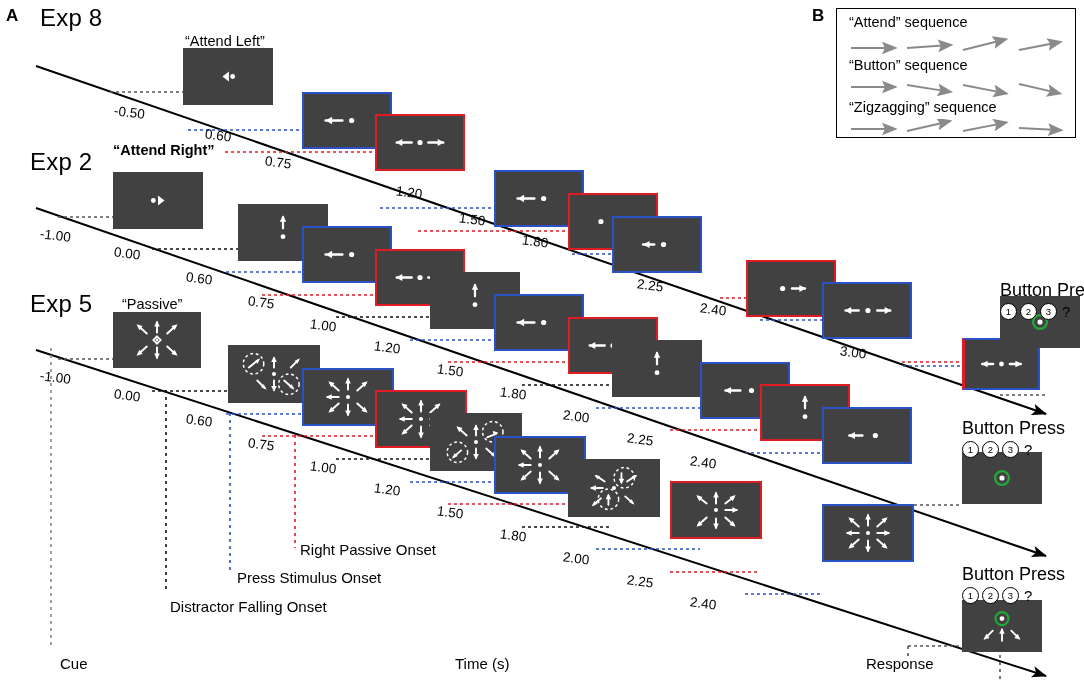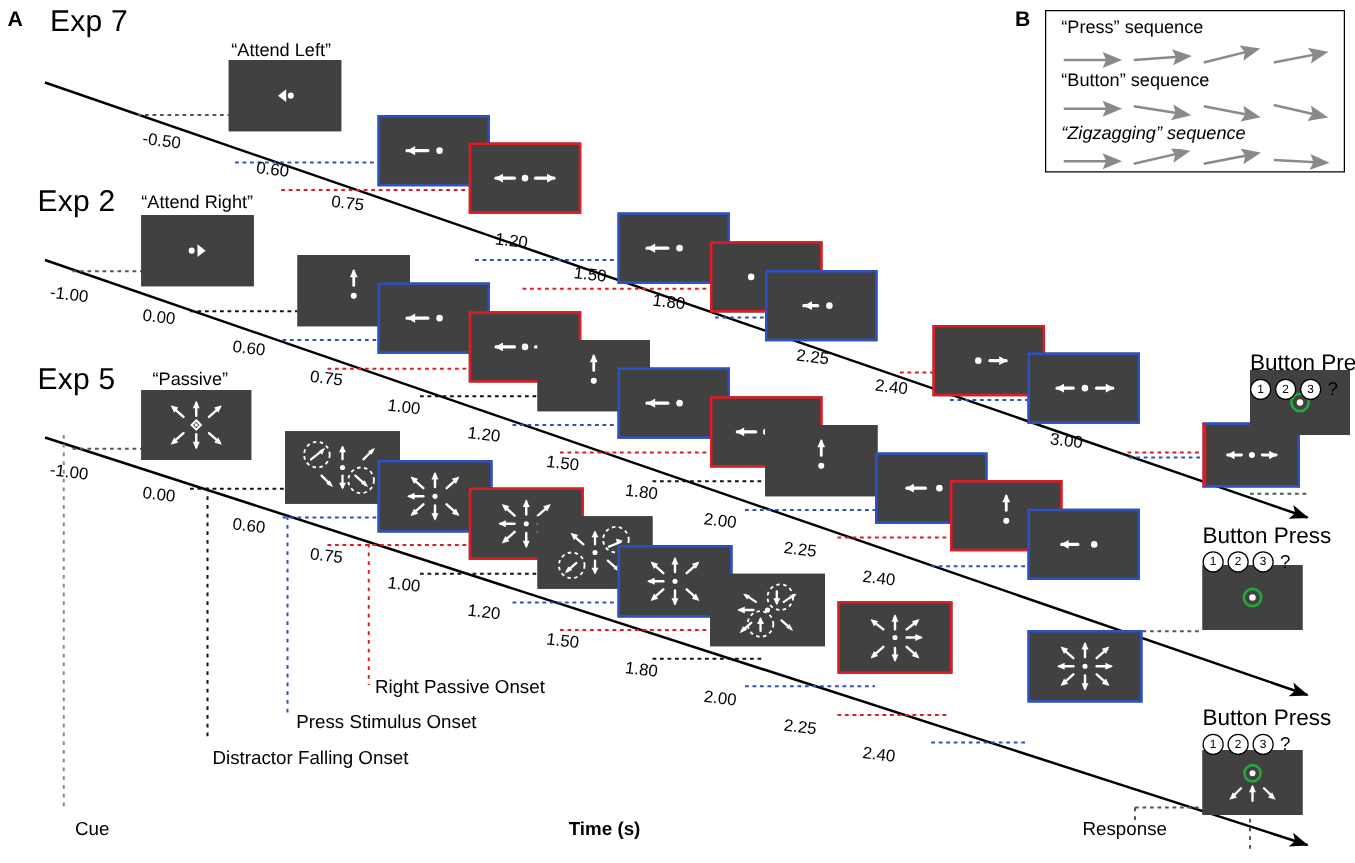--- a/index.html
+++ b/index.html
@@ -29,21 +29,21 @@
     position:absolute;background:#414141;box-sizing:border-box;
     border:2px solid #414141;
   }
   .frame.blue{border-color:#2b51c4;}
   .frame.red{border-color:#e01b24;}
   .frame.plain{border-color:#414141;}
   .frame svg{display:block;width:100%;height:100%;}
 
   
   .axis-lab{font-size:15px;white-space:nowrap;}
-  .axis-lab.bold{font-weight:bold;text-align:center;}
+  .axis-lab.bold{font-weight:normal;text-align:center;}
 
   
   .bp-title{font-size:18px;white-space:nowrap;font-weight:normal;}
   .bp-row{display:flex;align-items:center;gap:3px;}
   .bp-circ{
     width:15px;height:15px;border-radius:50%;border:1.4px solid #000;
     display:flex;align-items:center;justify-content:center;
     font-size:9.5px;line-height:1;background:#fff;
   }
   .bp-q{font-size:15px;margin-left:2px;}
@@ -115,26 +115,26 @@
     <line x1="166" y1="390" x2="166" y2="592" stroke="#111" stroke-width="1.6" stroke-dasharray="3,4"></line>
     <line x1="230" y1="413" x2="230" y2="572" stroke="#2b51c4" stroke-width="1.6" stroke-dasharray="3,4"></line>
     <line x1="295" y1="435" x2="295" y2="548" stroke="#e01b24" stroke-width="1.6" stroke-dasharray="3,4"></line>
     <line x1="1000" y1="648" x2="1000" y2="682" stroke="#555" stroke-width="1.6" stroke-dasharray="3,4"></line>
     <line x1="908" y1="646" x2="908" y2="660" stroke="#555" stroke-width="1.6" stroke-dasharray="3,4"></line>
   </svg>
 
   <div class="abs panel-letter" style="left:6px;top:6px;">A</div>
   <div class="abs panel-letter" style="left:812px;top:6px;">B</div>
 
-  <div class="abs exp-title" style="left:40px;top:4px;">Exp 7</div>
+  <div class="abs exp-title" style="left:40px;top:4px;">Exp 8</div>
   <div class="abs exp-title" style="left:30px;top:148px;">Exp 2</div>
   <div class="abs exp-title" style="left:30px;top:290px;">Exp 5</div>
 
   <div class="abs cue-cap" style="left:185px;top:33px;">“Attend Left”</div>
-  <div class="abs cue-cap" style="left:113px;top:154px;">“Attend Right”</div>
+  <div class="abs cue-cap" style="left:113px;top:142px;font-weight:bold;">“Attend Right”</div>
   <div class="abs cue-cap" style="left:122px;top:296px;">“Passive”</div>
 
   <div class="frame plain" style="left:183px;top:48px;width:90px;height:57px;">
     <svg viewBox="0 0 90 57">
       <path d="M47 28.5 L54 23 L54 34 Z" fill="#fff" transform="translate(-8,0)"></path>
       <circle cx="50" cy="28.5" r="2.6" fill="#fff"></circle>
     </svg>
   </div>
 
   <div class="frame blue" style="left:302px;top:92px;width:90px;height:57px;">
@@ -632,21 +632,21 @@
 
   <div class="abs axis-lab" style="left:300px;top:541px;">Right Passive Onset</div>
   <div class="abs axis-lab" style="left:237px;top:569px;">Press Stimulus Onset</div>
   <div class="abs axis-lab" style="left:170px;top:598px;">Distractor Falling Onset</div>
 
   <div class="abs axis-lab" style="left:60px;top:655px;">Cue</div>
   <div class="abs axis-lab bold" style="left:455px;top:655px;">Time (s)</div>
   <div class="abs axis-lab" style="left:866px;top:655px;">Response</div>
 
   <div id="legend-box" style="left:836px;top:8px;width:240px;height:130px;">
-    <div class="abs legend-title" style="left:12px;top:5px;">“Press” sequence</div>
+    <div class="abs legend-title" style="left:12px;top:5px;">“Attend” sequence</div>
     <svg class="abs" style="left:6px;top:26px;" width="230" height="22">
       <g stroke="#8a8a8a" stroke-width="2" fill="#8a8a8a">
         <g transform="translate(8,13) rotate(0)">
           <line x1="0" y1="0" x2="36" y2="0"></line>
             <path d="M44 0 L33 -4.5 L35 0 L33 4.5 Z"></path>
         </g>
         <g transform="translate(64,13) rotate(-4)">
           <line x1="0" y1="0" x2="36" y2="0"></line>
             <path d="M44 0 L33 -4.5 L35 0 L33 4.5 Z"></path>
         </g>
@@ -676,21 +676,21 @@
           <line x1="0" y1="0" x2="36" y2="0"></line>
             <path d="M44 0 L33 -4.5 L35 0 L33 4.5 Z"></path>
         </g>
         <g transform="translate(176,6) rotate(13)">
           <line x1="0" y1="0" x2="34" y2="0"></line>
             <path d="M42 0 L31 -4.5 L33 0 L31 4.5 Z"></path>
         </g>
       </g>
     </svg>
 
-    <div class="abs legend-title" style="left:12px;top:90px;font-style:italic;">“Zigzagging” sequence</div>
+    <div class="abs legend-title" style="left:12px;top:90px;">“Zigzagging” sequence</div>
     <svg class="abs" style="left:6px;top:110px;" width="230" height="20">
       <g stroke="#8a8a8a" stroke-width="2" fill="#8a8a8a">
         <g transform="translate(8,10) rotate(0)">
           <line x1="0" y1="0" x2="36" y2="0"></line>
             <path d="M44 0 L33 -4.5 L35 0 L33 4.5 Z"></path>
         </g>
         <g transform="translate(64,12) rotate(-13)">
           <line x1="0" y1="0" x2="36" y2="0"></line>
             <path d="M44 0 L33 -4.5 L35 0 L33 4.5 Z"></path>
         </g>

